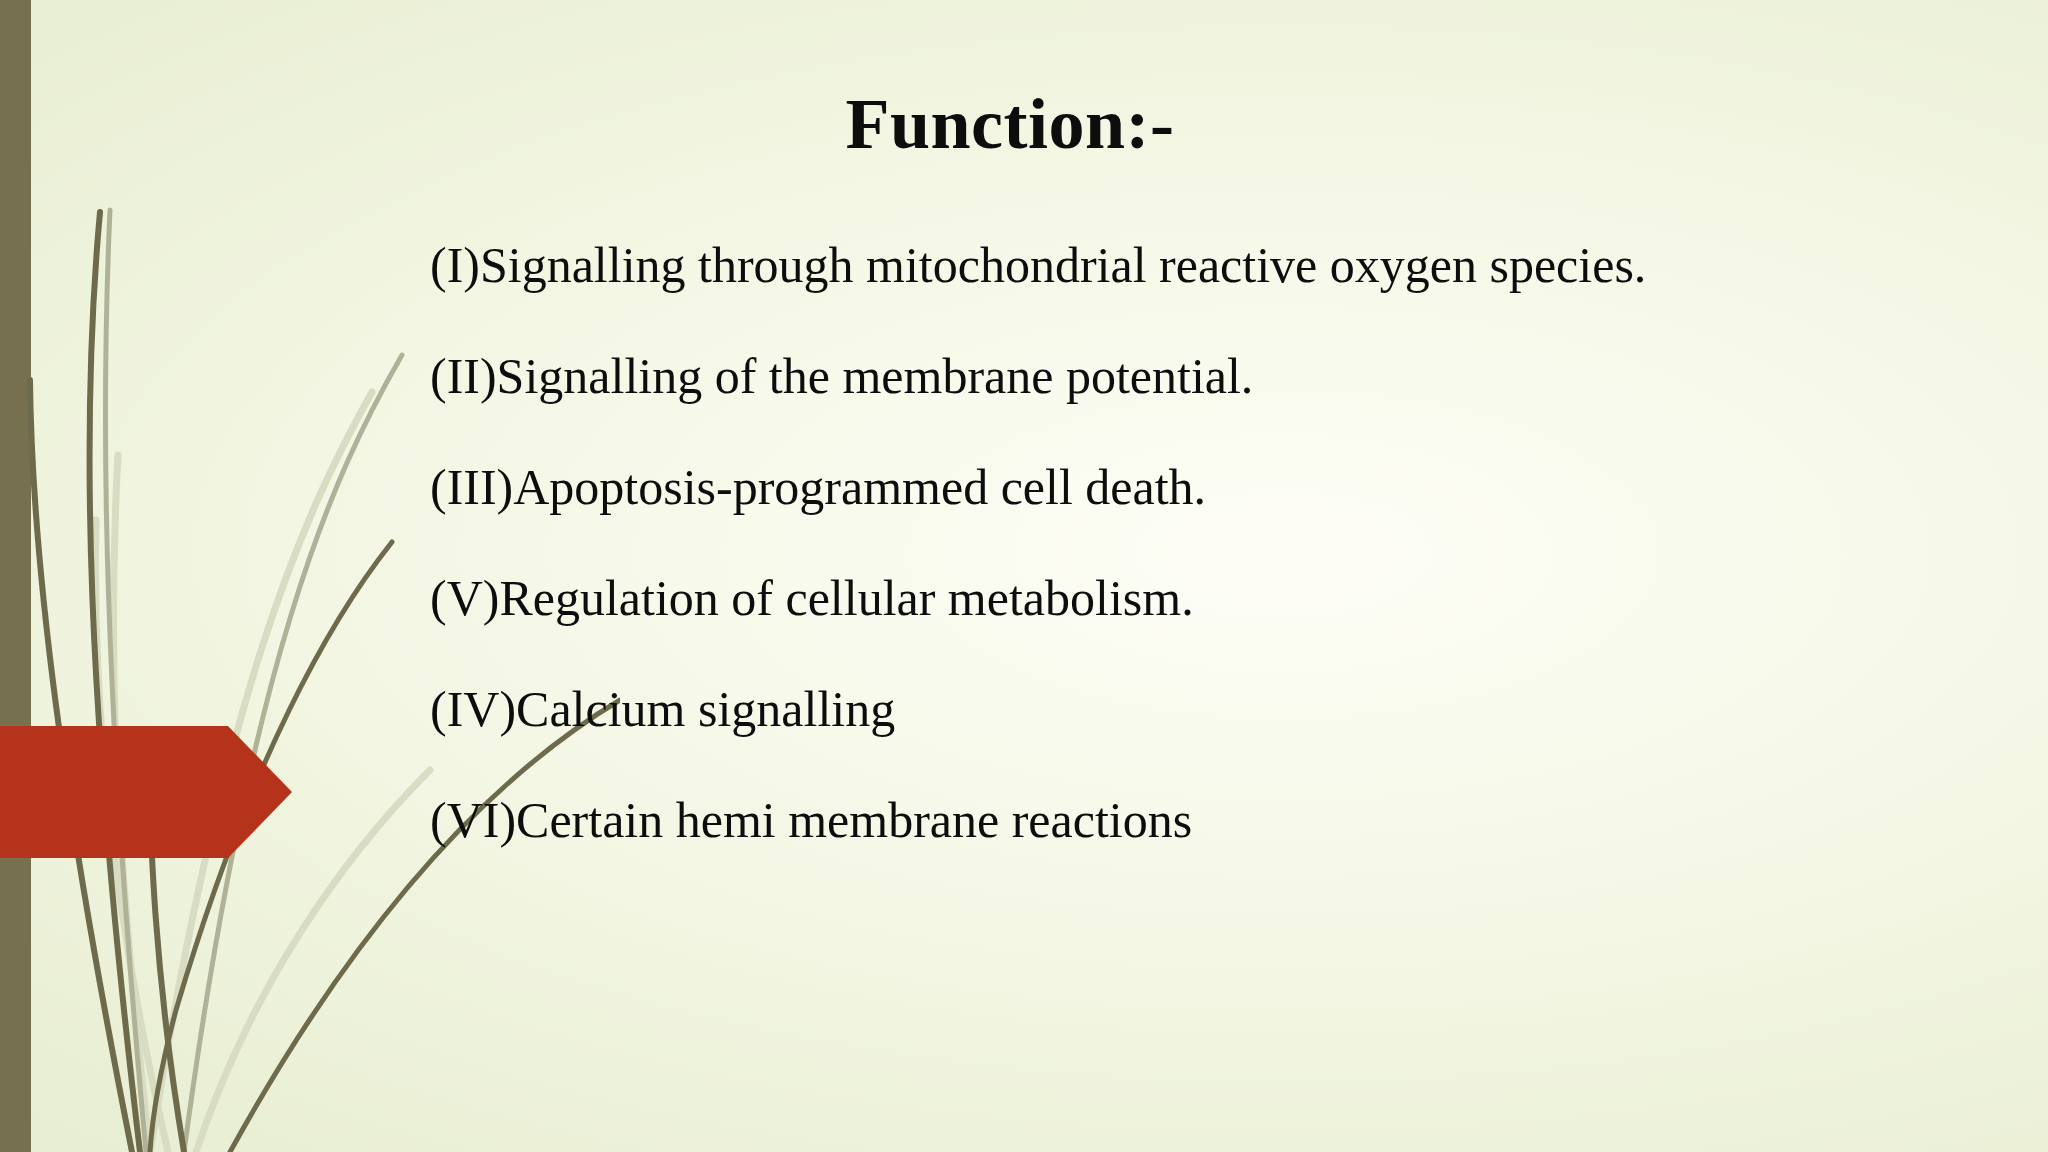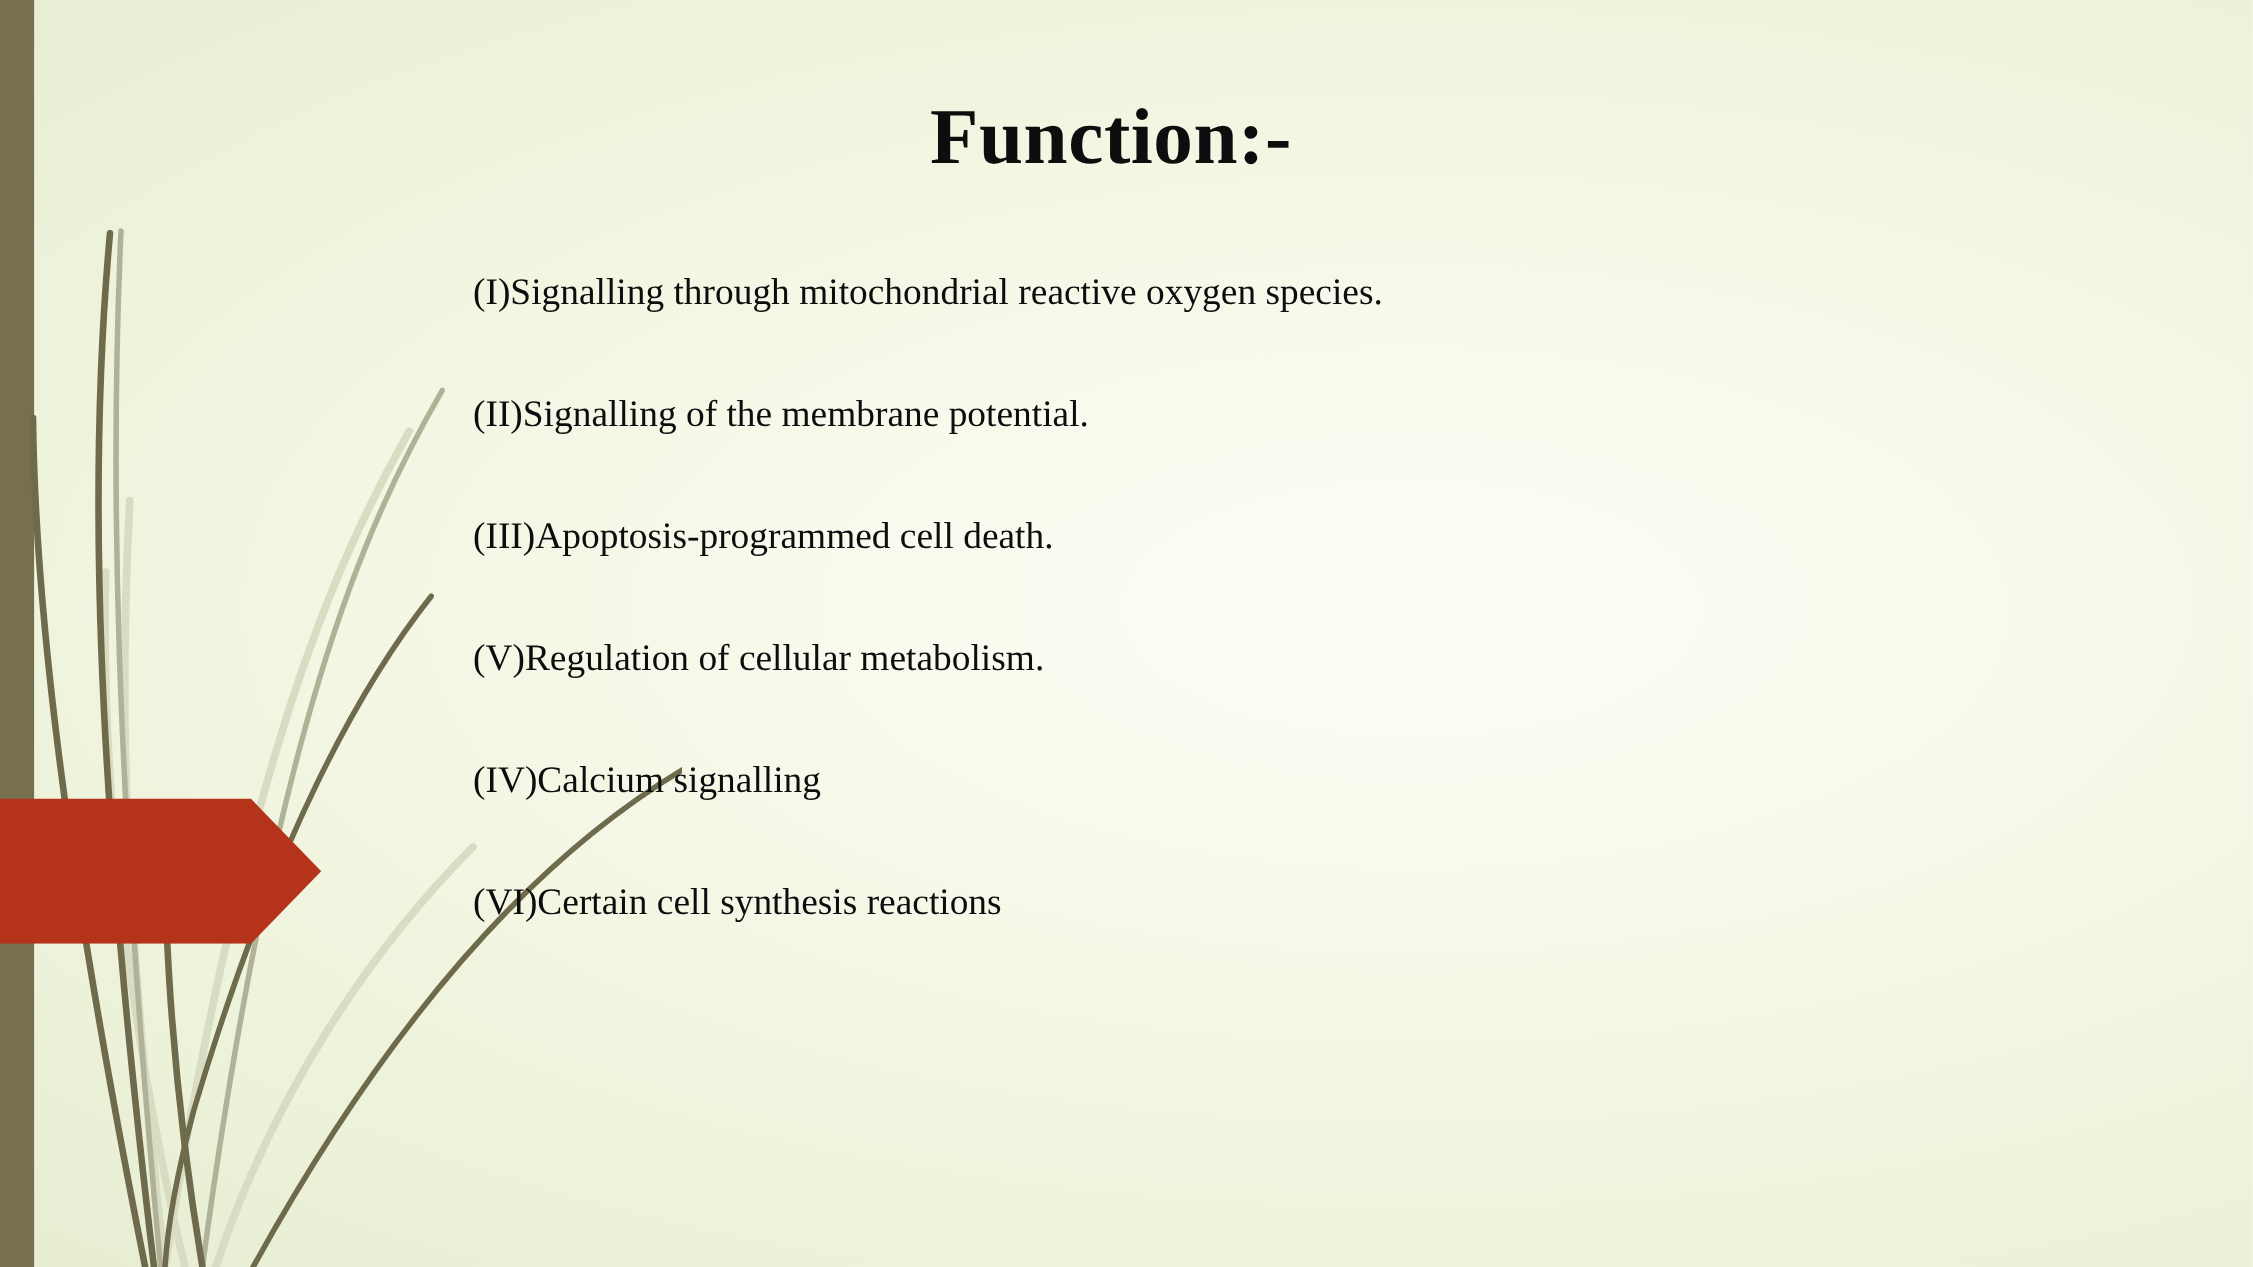--- a/index.html
+++ b/index.html
@@ -81,21 +81,21 @@
     position: absolute;
     left: 430px;
     top: 210px;
     width: 1500px;
     margin: 0;
     padding: 0;
     list-style: none;
   }
 
   .body-list li {
-    font-size: 34px;
+    font-size: 50px;
     line-height: 111px;
     color: #0d0d0d;
     white-space: nowrap;
     letter-spacing: 0px;
   }
 
   
   .body-list li.wrap {
     white-space: normal;
     max-width: 1320px;
@@ -140,17 +140,17 @@
   <div class="content">
 
     <div class="slide-title">Function:-</div>
 
     <ul class="body-list">
       <li class="wrap">(I)Signalling through mitochondrial reactive oxygen species.</li>
       <li>(II)Signalling of the membrane potential.</li>
       <li>(III)Apoptosis-programmed cell death.</li>
       <li>(V)Regulation of cellular metabolism.</li>
       <li>(IV)Calcium signalling</li>
-      <li>(VI)Certain cell synthesis reactions</li>
+      <li>(VI)Certain hemi membrane reactions</li>
     </ul>
 
   </div>
 </div>
 
 </body></html>

